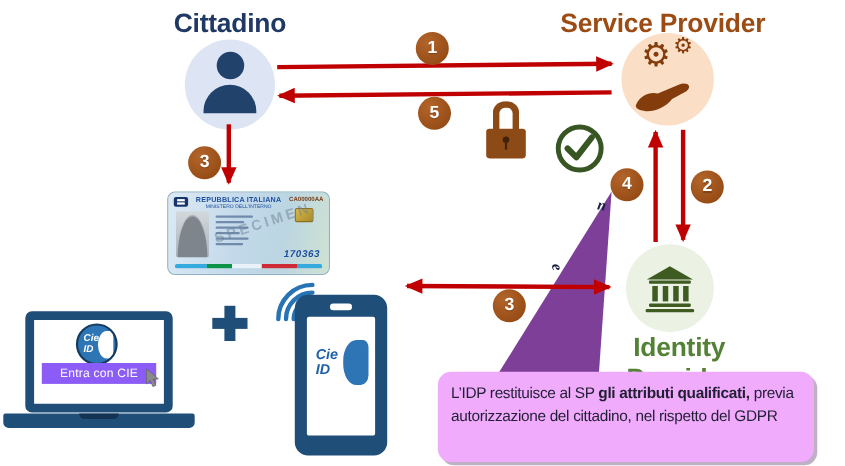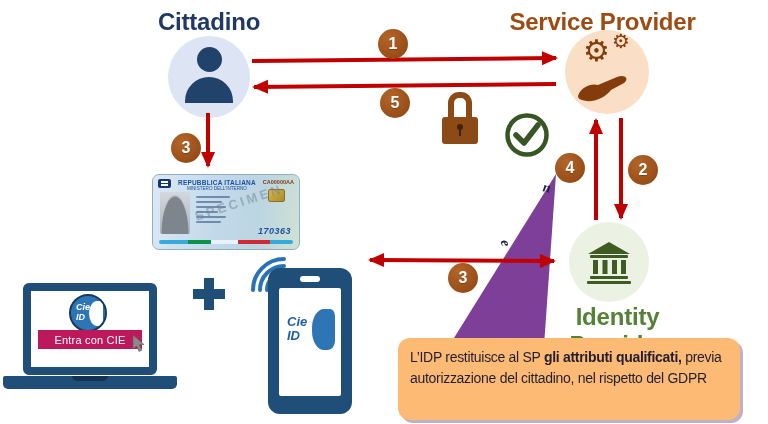--- a/index.html
+++ b/index.html
@@ -38,21 +38,21 @@
   .keyhole{position:absolute;left:15px;top:7px;width:6px;height:6px;border-radius:50%;background:#40230A;}
   .keyhole::after{content:"";position:absolute;left:2px;top:5px;width:2px;height:7px;background:#40230A;}
   
   .check-svg{position:absolute;left:503px;top:111px;z-index:4;}
   
   .frag{position:absolute;z-index:4;font-family:"Liberation Serif",serif;font-style:italic;font-weight:bold;
         font-size:14px;color:#1B2240;}
   .frag-n{left:543px;top:180px;transform:rotate(10deg);}
   .frag-e{left:502px;top:235px;transform:rotate(80deg);}
   
-  .callout{position:absolute;left:398px;top:338px;width:342px;height:82px;background:#fdba74;
+  .callout{position:absolute;left:398px;top:338px;width:342px;height:82px;background:#f0abfc;
            border-radius:12px;z-index:5;box-shadow:3px 3px 0 rgba(70,30,90,.35);
            padding:9px 12px;box-sizing:border-box;color:#211F33;font-size:14px;line-height:1.5;
            letter-spacing:-0.3px;}
   .callout b{font-weight:bold;}
   
   .id-card{position:absolute;left:152px;top:174px;width:148px;height:76px;border-radius:7px;z-index:2;
            background:linear-gradient(100deg,#DCE9F4 0%,#C2D9EA 45%,#BBD5E2 70%,#CFE2D2 100%);
            border:1px solid #8FB0C4;box-sizing:border-box;overflow:hidden;}
   .card-header{position:absolute;left:5px;top:4px;right:5px;display:flex;align-items:flex-start;}
   .icao-box{width:13px;height:9px;background:#16356E;border-radius:2px;position:relative;flex:0 0 auto;}
@@ -78,21 +78,21 @@
   .seg1{width:22%;background:#35AADF;} .seg2{width:17%;background:#0C9347;}
   .seg3{width:20%;background:#E8F2F8;} .seg4{width:24%;background:#CE2B37;} .seg5{width:17%;background:#35AADF;}
   
   .laptop-screen{position:absolute;left:23px;top:283px;width:134px;height:92px;background:#fff;
       border:8px solid #1F4E79;border-radius:6px;box-sizing:border-box;z-index:2;}
   .cie-logo-circle{position:absolute;left:38px;top:3px;width:38px;height:38px;border-radius:50%;
       background:#2E75B6;border:2px solid #173B5E;box-sizing:border-box;overflow:hidden;}
   .cie-logo-circle .logo-text{position:absolute;left:5px;top:7px;color:#fff;font-weight:bold;font-size:9px;line-height:1.1;font-style:italic;}
   .cie-logo-circle .logo-face{position:absolute;right:2px;top:5px;width:14px;height:25px;background:#fff;
       border-radius:9px 3px 3px 9px / 14px 5px 5px 14px;}
-  .entra-btn{position:absolute;left:7px;top:39px;width:104px;height:19px;background:#be185d;color:#fff;
+  .entra-btn{position:absolute;left:7px;top:39px;width:104px;height:19px;background:#8b5cf6;color:#fff;
       font-size:11px;display:flex;align-items:center;justify-content:center;letter-spacing:.2px;}
   .cursor-svg{position:absolute;left:101px;top:44px;z-index:3;}
   .laptop-base{position:absolute;left:3px;top:376px;width:174px;height:13px;background:#1F4E79;
       border-radius:2px 2px 5px 5px;z-index:2;}
   .base-notch{position:absolute;left:69px;top:0;width:36px;height:5px;background:#143253;border-radius:0 0 5px 5px;}
   
   .plus-h{position:absolute;left:193px;top:289px;width:32px;height:10px;background:#1F4E79;z-index:2;}
   .plus-v{position:absolute;left:204px;top:278px;width:10px;height:32px;background:#1F4E79;z-index:2;}
   
   .phone{position:absolute;left:268px;top:268px;width:84px;height:146px;background:#1F4E79;border-radius:12px;z-index:2;}

